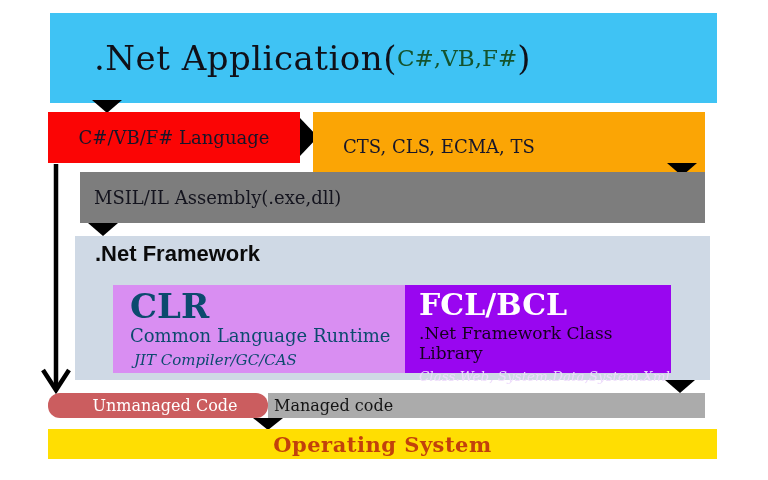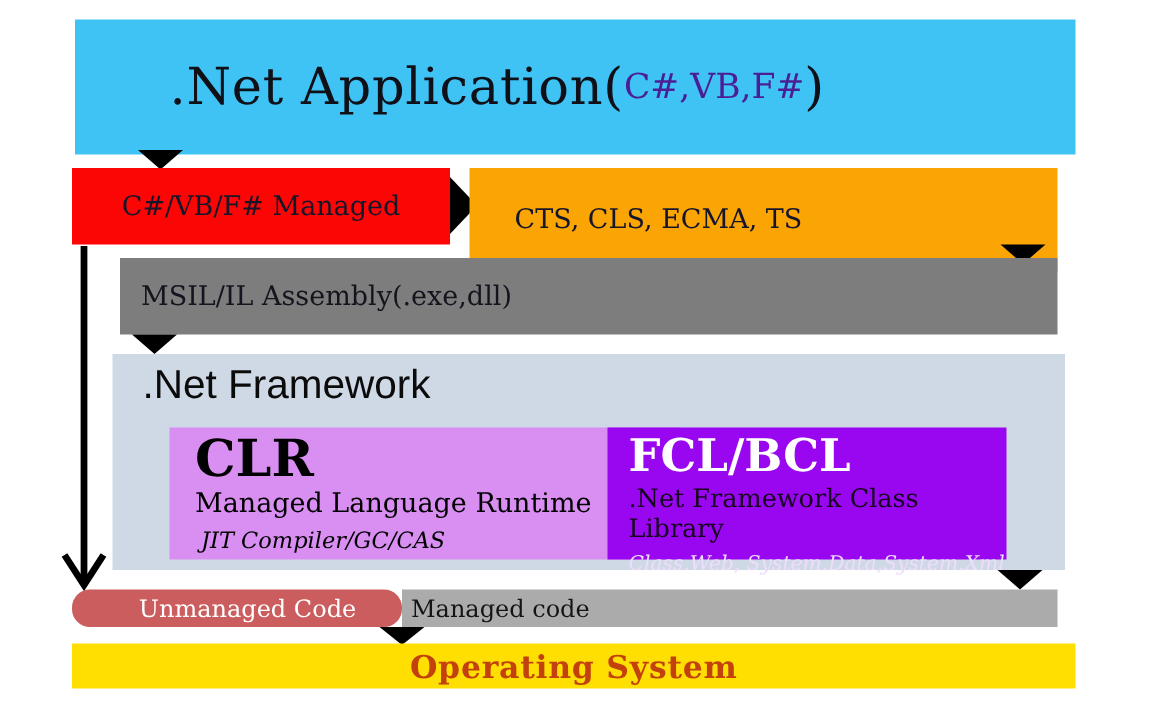--- a/index.html
+++ b/index.html
@@ -4,40 +4,40 @@
 <style>
   html,body{margin:0;padding:0;background:#ffffff;}
   #stage{
     position:relative;width:768px;height:480px;background:#ffffff;overflow:hidden;
     font-family:"DejaVu Serif", serif;color:#14141e;
   }
   .box{position:absolute;box-sizing:border-box;}
 
   
   .banner{left:50px;top:13px;width:667px;height:90px;background:#3fc3f4;
-    display:flex;align-items:center;padding-left:63px;}
+    display:flex;align-items:center;padding-left:44px;}
   .banner .big{font-size:34px;letter-spacing:.5px;color:#101018;}
-  .banner .small{font-size:23px;color:#4c1d95;}
+  .banner .small{font-size:23px;color:#14532d;}
 
   
   .compiler{left:48px;top:112px;width:252px;height:51px;background:#fb0505;
     display:flex;align-items:center;justify-content:center;font-size:18px;color:#16162a;}
   .cts{left:313px;top:112px;width:392px;height:69px;background:#fba505;
     display:flex;align-items:center;padding-left:30px;font-size:18px;color:#16162a;}
 
   
   .msil{left:80px;top:172px;width:625px;height:51px;background:#7d7d7d;
     display:flex;align-items:center;padding-left:14px;font-size:18px;color:#14141e;}
 
   
   .framework{left:75px;top:236px;width:635px;height:144px;background:#cfd9e5;}
   .fw-title{position:absolute;left:20px;top:5px;
-    font-family:"Liberation Sans", sans-serif;font-weight:normal;font-size:27px;color:#0b0b0b;}
+    font-family:"Liberation Sans", sans-serif;font-weight:bold;font-size:22px;color:#0b0b0b;}
   .clr{position:absolute;left:38px;top:49px;width:340px;height:88px;background:#d98ef2;
-    padding:2px 4px 0 17px;box-sizing:border-box;color:#000000;}
+    padding:2px 4px 0 17px;box-sizing:border-box;color:#0c4a6e;}
   .clr .acro{font-size:34px;font-weight:bold;line-height:38px;}
   .clr .name{font-size:18px;line-height:21px;}
   .clr .detail{font-size:15px;font-style:italic;margin-top:5px;padding-left:4px;}
   .fcl{position:absolute;left:330px;top:49px;width:266px;height:88px;background:#9906f0;
     padding:2px 0 0 14px;box-sizing:border-box;}
   .fcl .acro{font-size:30px;font-weight:bold;line-height:36px;color:#ffffff;}
   .fcl .name{font-size:17px;line-height:20px;color:#16021e;}
   .fcl .detail{font-size:13.5px;font-style:italic;margin-top:5px;color:#eedcfc;}
 
   
@@ -69,41 +69,41 @@
 
   <div class="box banner">
     <span class="big">.Net Application(</span>
       <span class="small">C#,VB,F#</span>
       <span class="big">)</span>
   </div>
 
   <div class="tri-down" style="left:92px;top:100px;"></div>
 
   <div class="box compiler">
-    <span>C#/VB/F# Managed</span>
+    <span>C#/VB/F# Language</span>
   </div>
   <div class="tri-right"></div>
   <div class="box cts">
     <span>CTS, CLS, ECMA, TS</span>
   </div>
 
   <div class="tri-down" style="left:667px;top:163px;"></div>
 
   <div class="box msil">
     <span>MSIL/IL Assembly(.exe,dll)</span>
   </div>
 
   <div class="tri-down" style="left:88px;top:223px;"></div>
 
   <div class="box framework">
     <div class="fw-title">.Net Framework</div>
 
     <div class="clr">
       <div class="acro">CLR</div>
-      <div class="name">Managed Language Runtime</div>
+      <div class="name">Common Language Runtime</div>
       <div class="detail">JIT Compiler/GC/CAS</div>
     </div>
 
     <div class="fcl">
       <div class="acro">FCL/BCL</div>
       <div class="name">.Net Framework Class Library</div>
       <div class="detail">Class.Web, System.Data,System.Xml</div>
     </div>
   </div>
 

